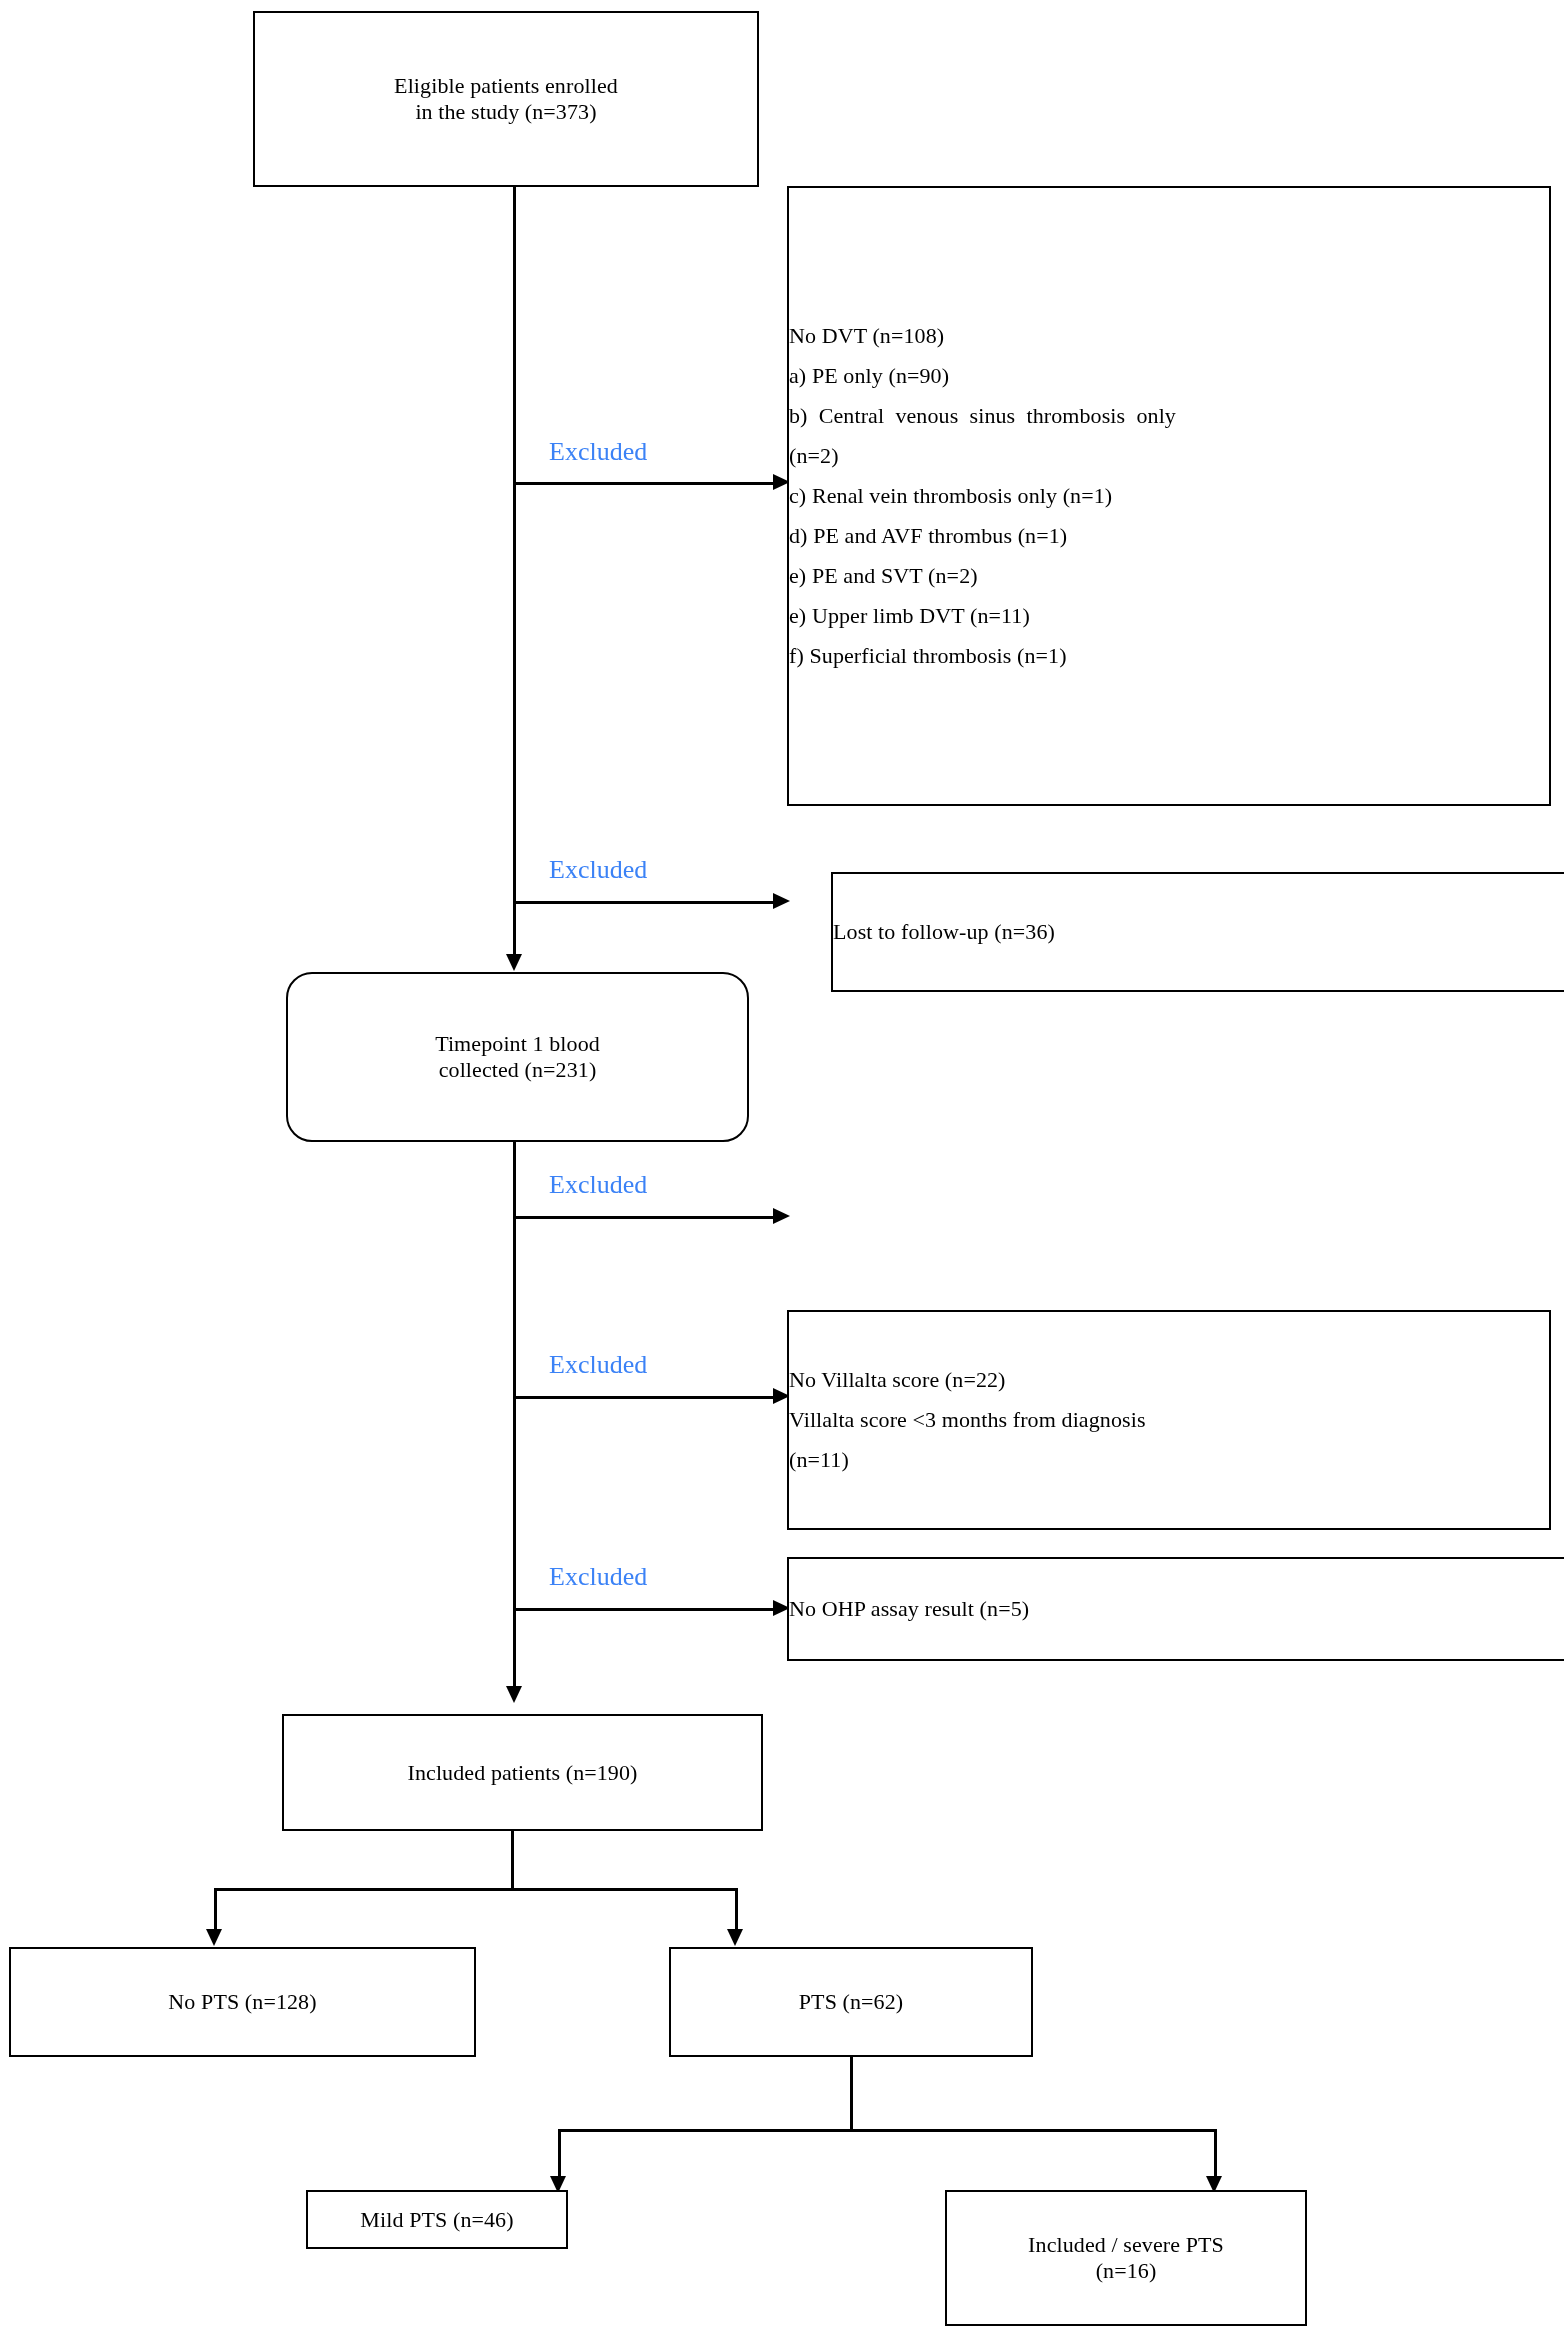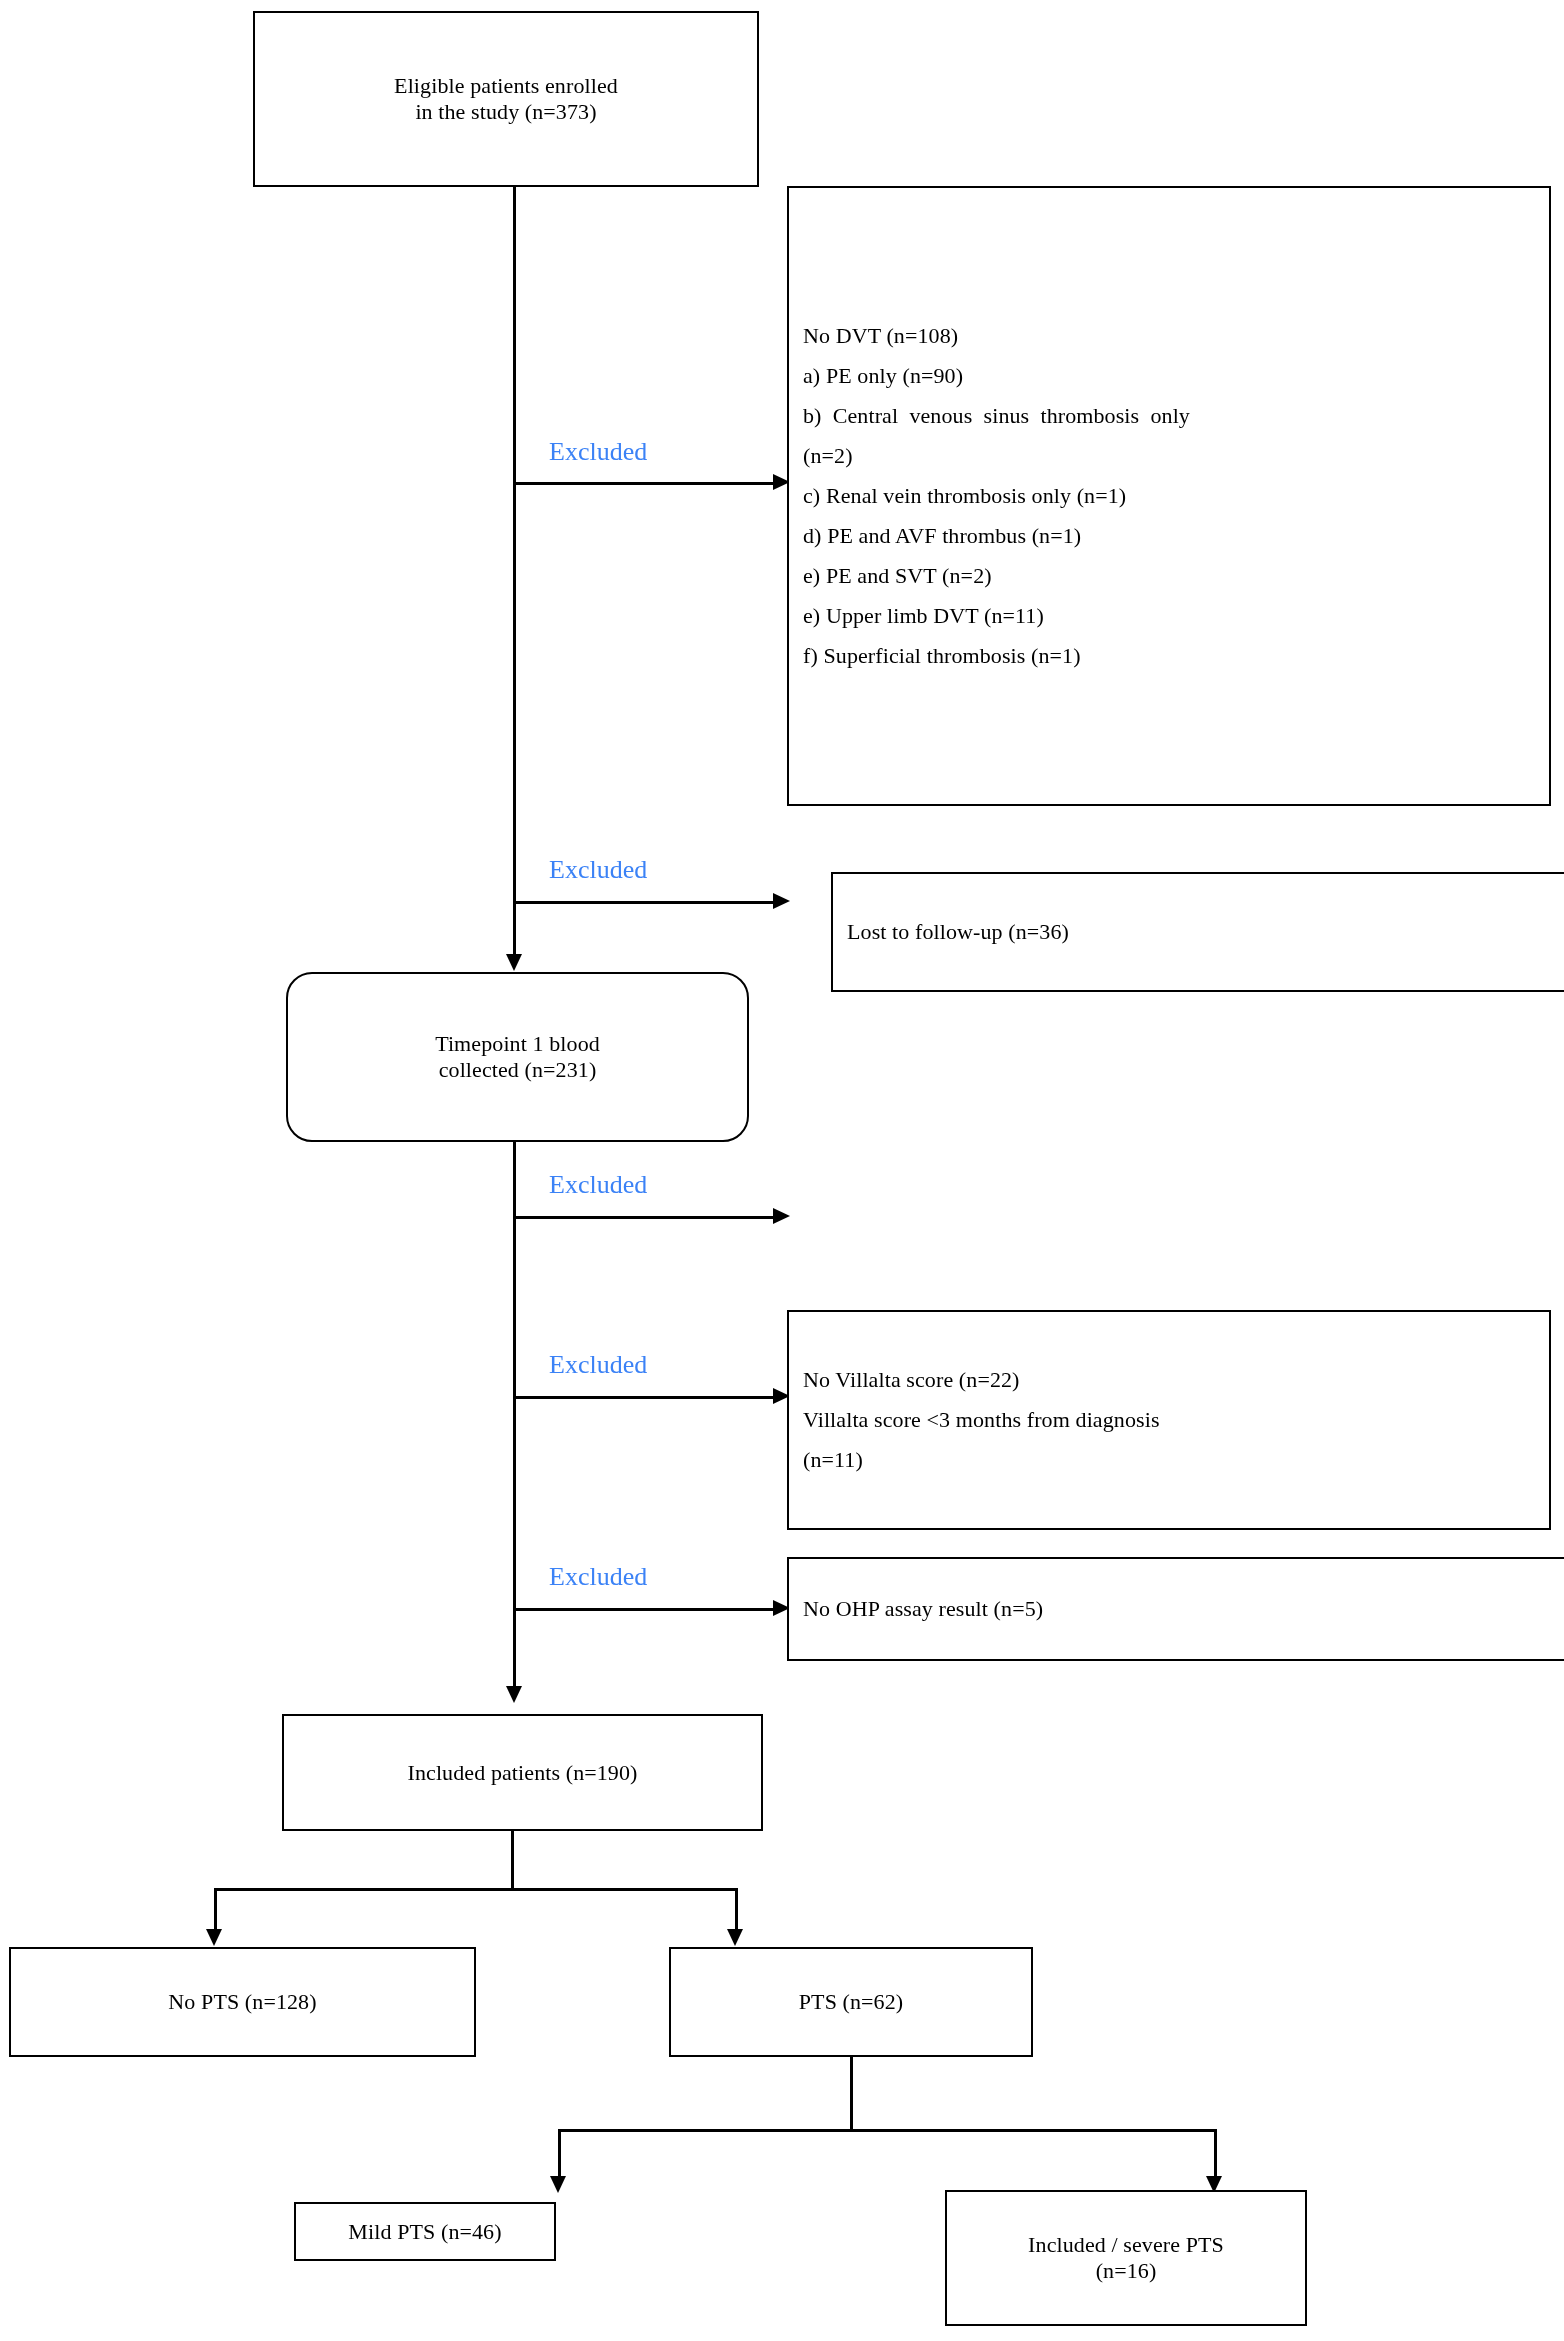--- a/index.html
+++ b/index.html
@@ -29,21 +29,21 @@
   .node.center { align-items: center; text-align: center; }
   .node.left   { align-items: flex-start; text-align: left; }
   .node .line {
     display: block;
     font-size: 22px;
     line-height: 1.0;
     letter-spacing: 0.1px;
     white-space: pre;
   }
   .node.center .line { padding: 0 5px; }
-  .node.left .line   { padding-left: 14px; }
+  .node.left .line   { }
   .lh-lg  .line { margin: 2px 0; }
   .lh-md  .line { margin: 9px 0; }
   .lh-sm  .line { margin: 0; }
 
   
   .vline {
     position: absolute;
     background: #000000;
     width: 2.5px;
   }
@@ -162,21 +162,21 @@
     <span class="line">PTS (n=62)</span>
   </div>
 
   <div class="vline" style="left:850px; top:2057px; height:74px;"></div>
   <div class="hline" style="left:558px; top:2129px; width:659px;"></div>
   <div class="vline" style="left:558px; top:2129px; height:50px;"></div>
   <div class="arrow-down" style="left:550px; top:2176px;"></div>
   <div class="vline" style="left:1214px; top:2129px; height:50px;"></div>
   <div class="arrow-down" style="left:1206px; top:2176px;"></div>
 
-  <div class="node center lh-sm" style="left:294px; top:2190px; width:262px; height:59px;margin-top:12px;">
+  <div class="node center lh-sm" style="left:306px; top:2190px; width:262px; height:59px;">
     <span class="line">Mild PTS (n=46)</span>
   </div>
 
   <div class="node center lh-lg" style="left:945px; top:2190px; width:362px; height:136px;">
     <span class="line">Included / severe PTS</span>
     <span class="line">(n=16)</span>
   </div>
 
 </div>
 

